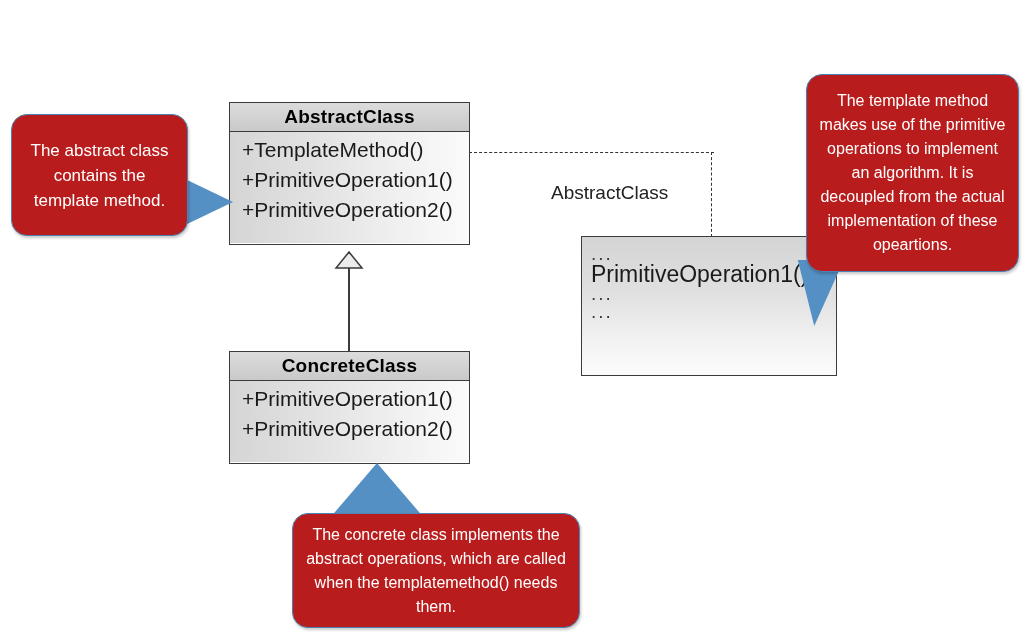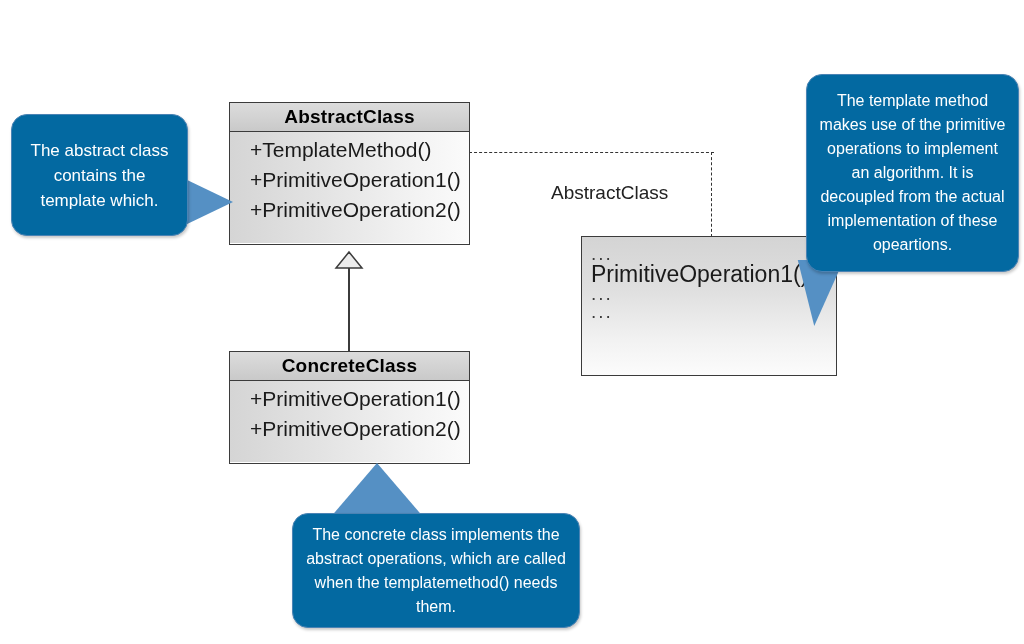--- a/index.html
+++ b/index.html
@@ -28,21 +28,21 @@
     background: linear-gradient(to bottom, #dcdcdc 0%, #d2d2d2 55%, #c9c9c9 100%);
     text-align: center;
     font-weight: bold;
     color: #000000;
     letter-spacing: 0.2px;
     box-sizing: border-box;
   }
   .uml-body {
     background: linear-gradient(to right, #d5d5d5 0%, #e2e2e2 35%, #f0f0f0 70%, #fbfbfb 100%);
     box-sizing: border-box;
-    padding: 3px 0 0 20px;
+    padding: 3px 0 0 12px;
   }
   .uml-row {
     color: #1a1a1a;
     white-space: nowrap;
   }
 
   #abstract-class {
     left: 229px; top: 102px; width: 241px; height: 143px;
   }
   #abstract-class .uml-header { height: 29px; line-height: 27px; font-size: 19px; }
@@ -100,21 +100,21 @@
     position: absolute;
     left: 551px; top: 182px;
     font-size: 19px;
     color: #222222;
     white-space: nowrap;
   }
 
   
   .callout {
     position: absolute;
-    background: #0369a1;
+    background: #b91c1c;
     border: 1.5px solid #4a83b4;
     border-radius: 16px;
     color: #ffffff;
     text-align: center;
     box-sizing: border-box;
     display: flex;
     align-items: center;
     justify-content: center;
     box-shadow: 1px 2px 3px rgba(0,0,0,0.22);
   }
@@ -199,21 +199,21 @@
 
   <div id="note-box">
     <div class="note-dots">...</div>
     <div class="note-line">PrimitiveOperation1();</div>
     <div class="note-dots">...</div>
     <div class="note-dots">...</div>
   </div>
 
   <div id="callout-left-tail"></div>
   <div class="callout" id="callout-left">
-    <span class="ctext">The abstract class contains the template which.</span>
+    <span class="ctext">The abstract class contains the template method.</span>
   </div>
 
   <div id="callout-right-tail"></div>
   <div class="callout" id="callout-right">
     <span class="ctext">The template method makes use of the primitive operations to implement an algorithm. It is decoupled from the actual implementation of these opeartions.</span>
   </div>
 
   <div id="callout-bottom-tail"></div>
   <div class="callout" id="callout-bottom">
     <span class="ctext">The concrete class implements the abstract operations, which are called when the templatemethod() needs them.</span>

